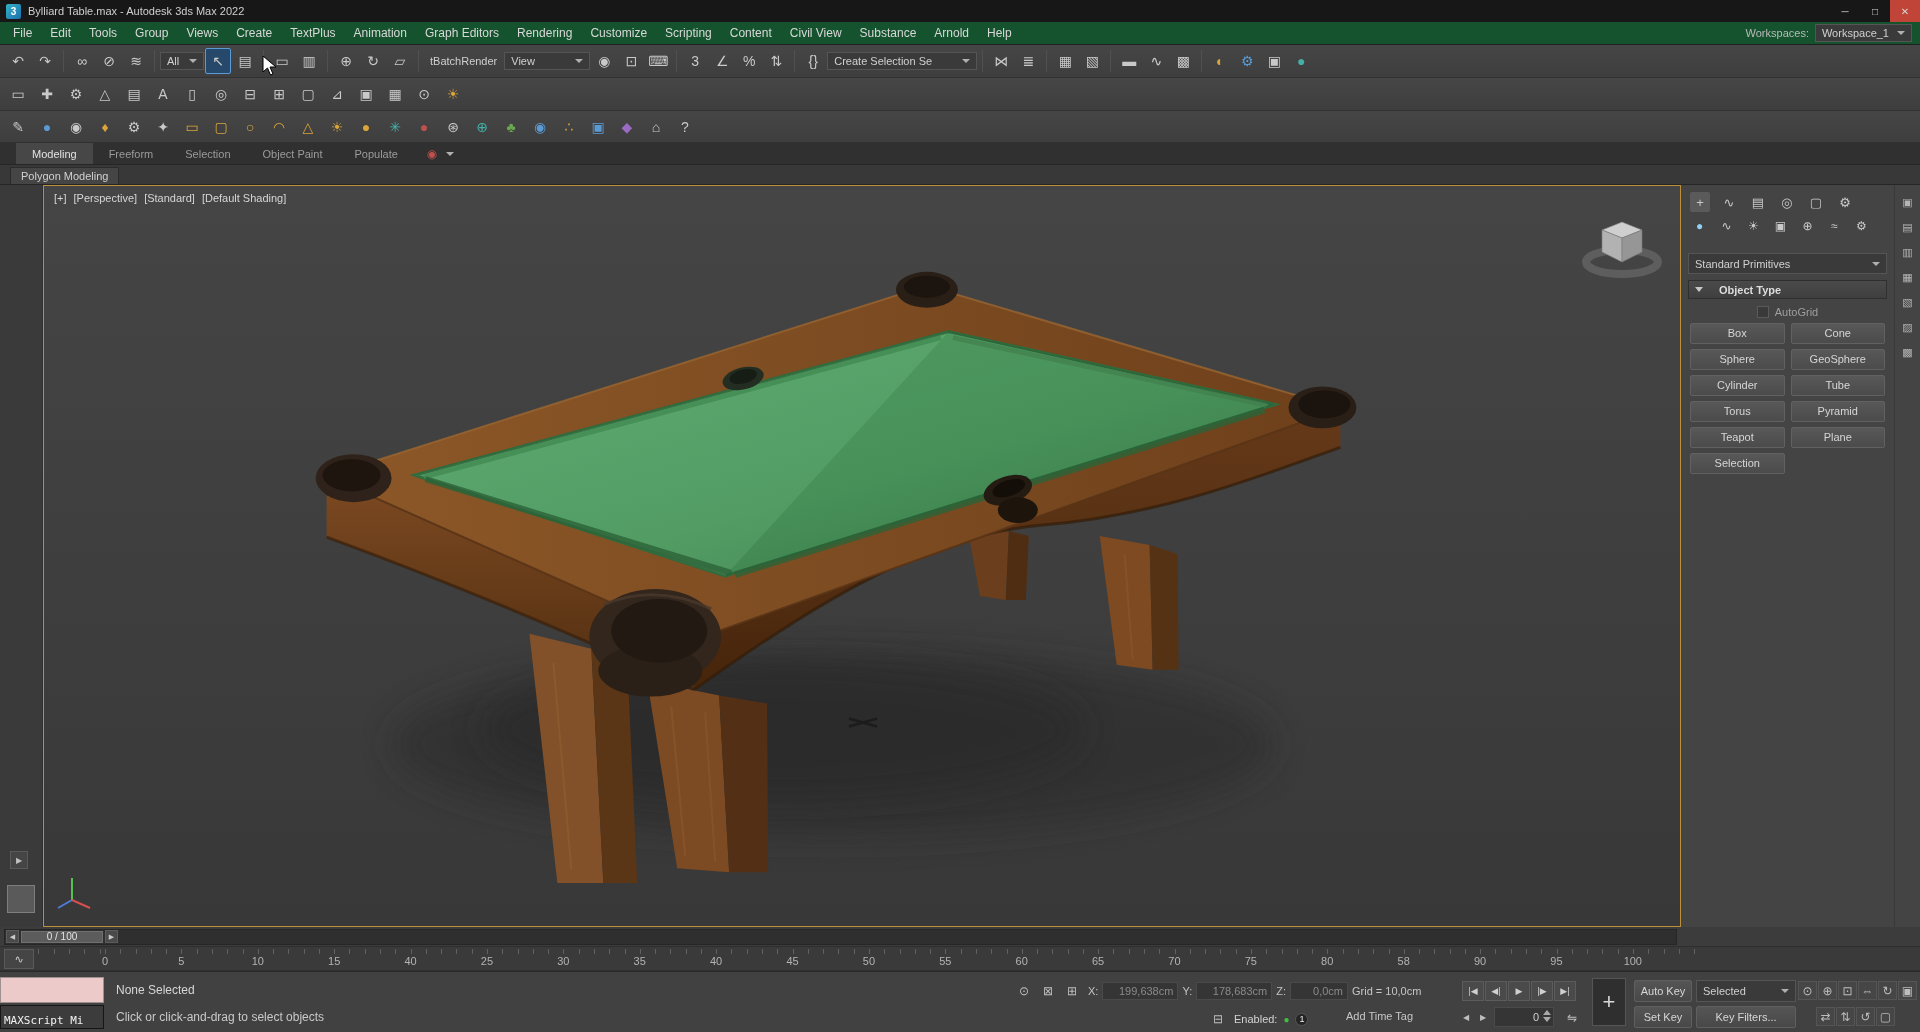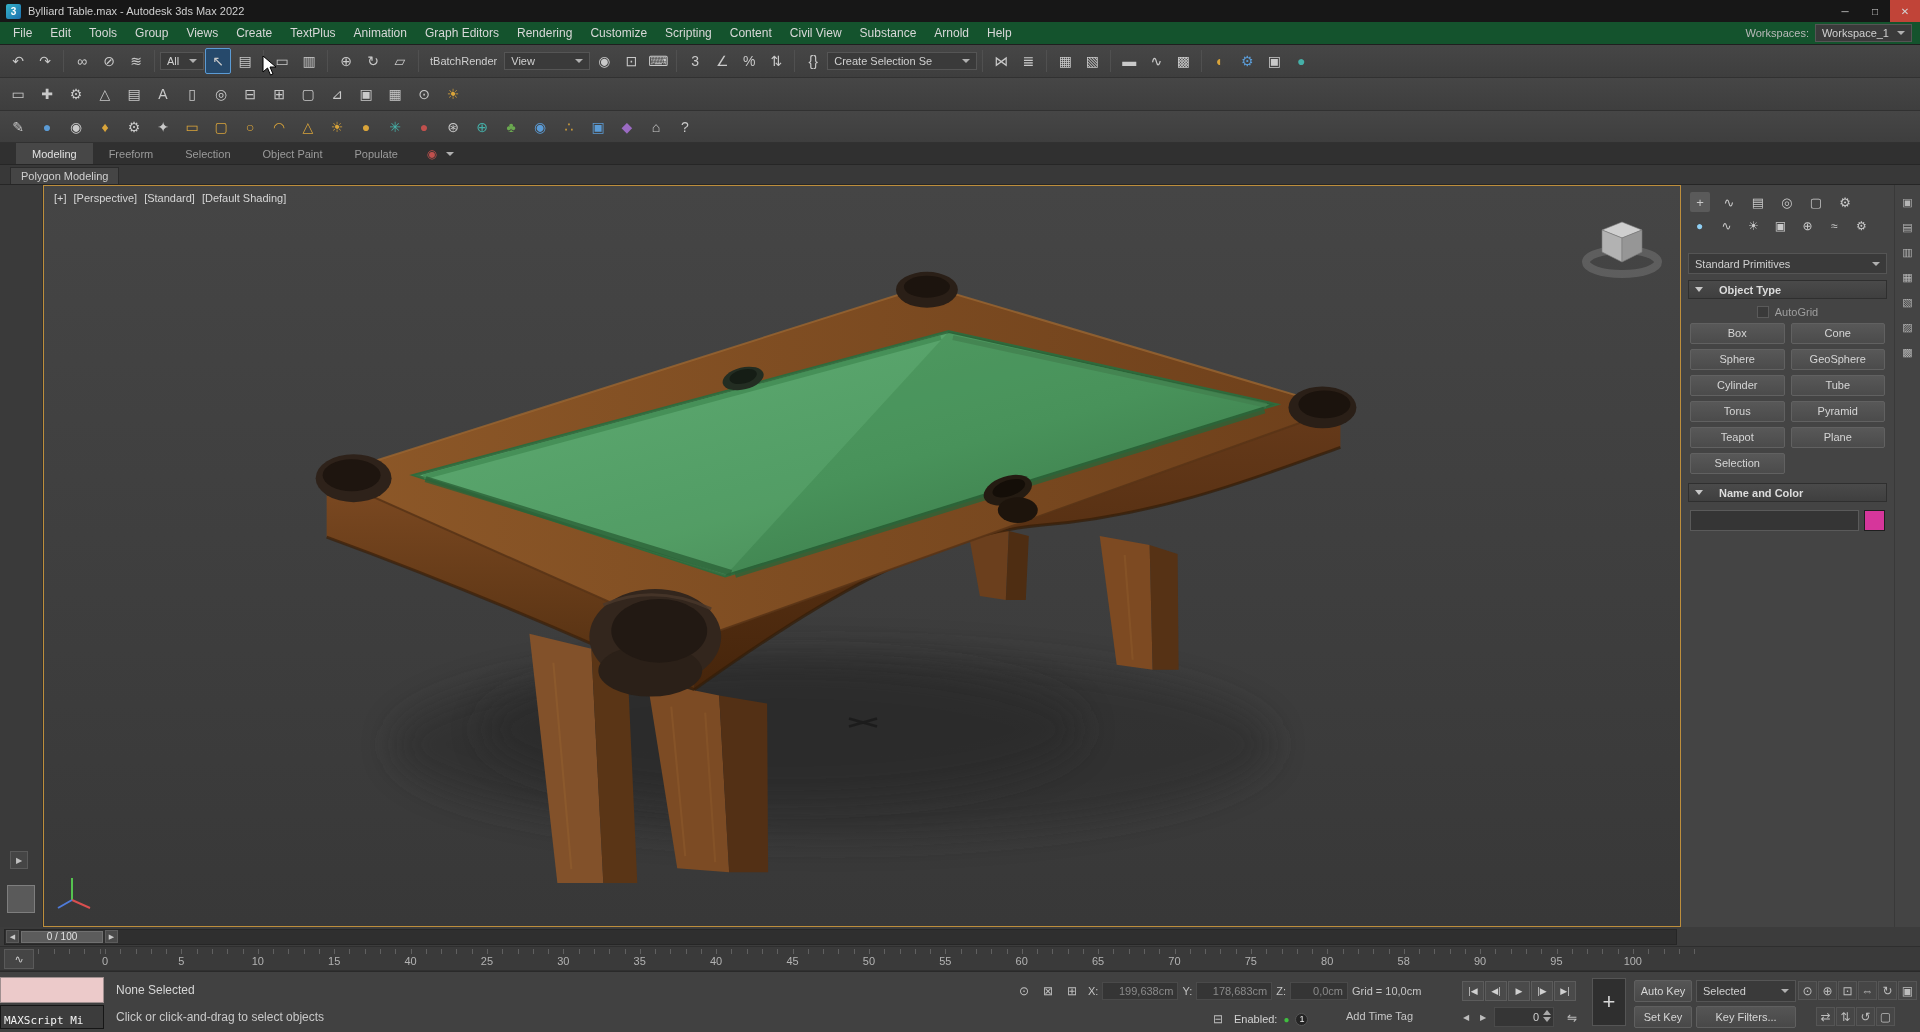--- a/index.html
+++ b/index.html
@@ -464,30 +464,20 @@
             <span class="max-btn">Cylinder</span>
             <span class="max-btn">Tube</span>
             <span class="max-btn">Torus</span>
             <span class="max-btn">Pyramid</span>
             <span class="max-btn">Teapot</span>
             <span class="max-btn">Plane</span>
             <span class="max-btn">Selection</span>
           </div>
       </div>
 
-      <div class="rollout">
-        <div class="rollout-header">
-          <i class="tri-down"></i>
-          <span>Name and Color</span>
-        </div>
-        <div class="name-color-row">
-          <input class="name-input" value="" style="">
-          <span class="swatch"></span>
-        </div>
-      </div>
     </div>
 
     <div class="right-dock">
 
     <span class="ticon">▣</span>
         <span class="ticon gold">▤</span>
         <span class="ticon">▥</span>
         <span class="ticon">▦</span>
         <span class="ticon">▧</span>
         <span class="ticon">▨</span>

